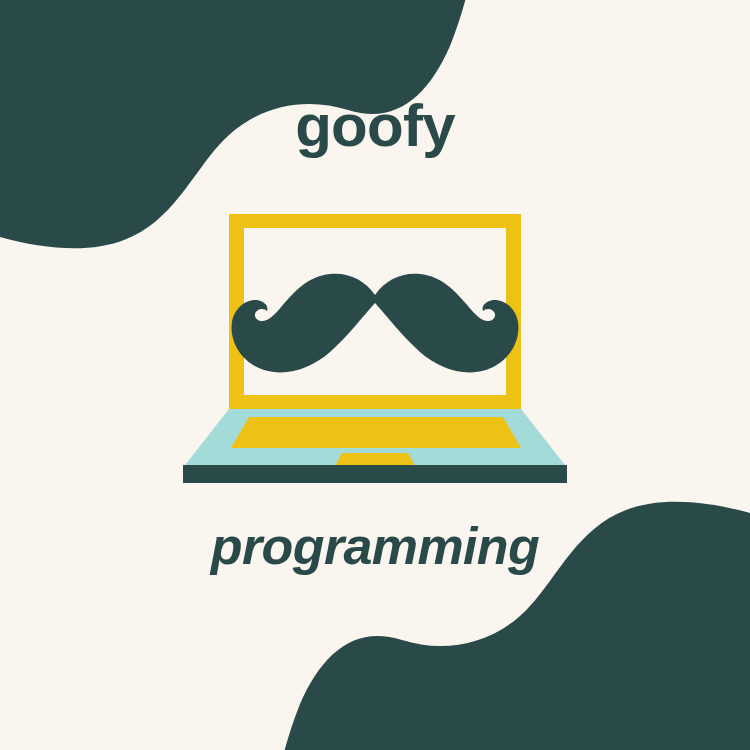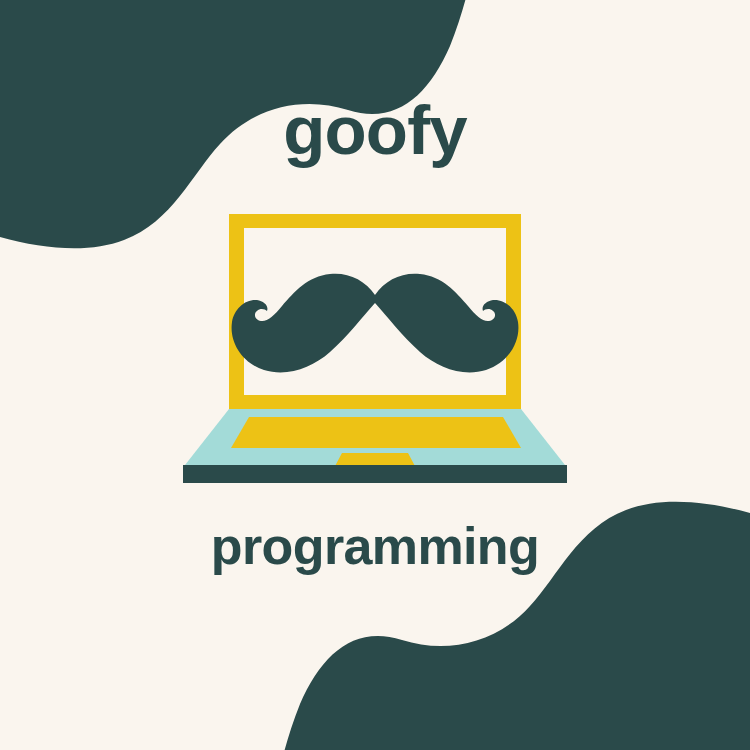--- a/index.html
+++ b/index.html
@@ -34,21 +34,21 @@
     pointer-events: none;
   }
 
   
   .headline {
     position: absolute;
     top: 96px;
     left: 0;
     width: 750px;
     text-align: center;
-    font-size: 69px;
+    font-size: 60px;
     line-height: 1.0;
     font-weight: 700;
     letter-spacing: -0.012em;
     color: #2a4a4a;
     white-space: nowrap;
   }
 
   
   .laptop {
     position: absolute;
@@ -65,21 +65,21 @@
     left: 0;
     width: 750px;
     text-align: center;
     font-size: 52px;
     line-height: 1.09;
     font-weight: 700;
     letter-spacing: -0.012em;
     color: #2a4a4a;
   }
 
-  .caption-line { display: block; white-space: nowrap; }
+  .caption-line { display: block; white-space: nowrap; font-style: italic; }
 </style>
 </head>
 <body>
 
 <div id="poster">
 
   <svg class="wave-layer" viewBox="0 0 750 750" width="750" height="750" xmlns="http://www.w3.org/2000/svg">
 
     <path fill="#a3dbd8" d="M -10,-10 L -10,138
              C 30,152 70,160 102,150

